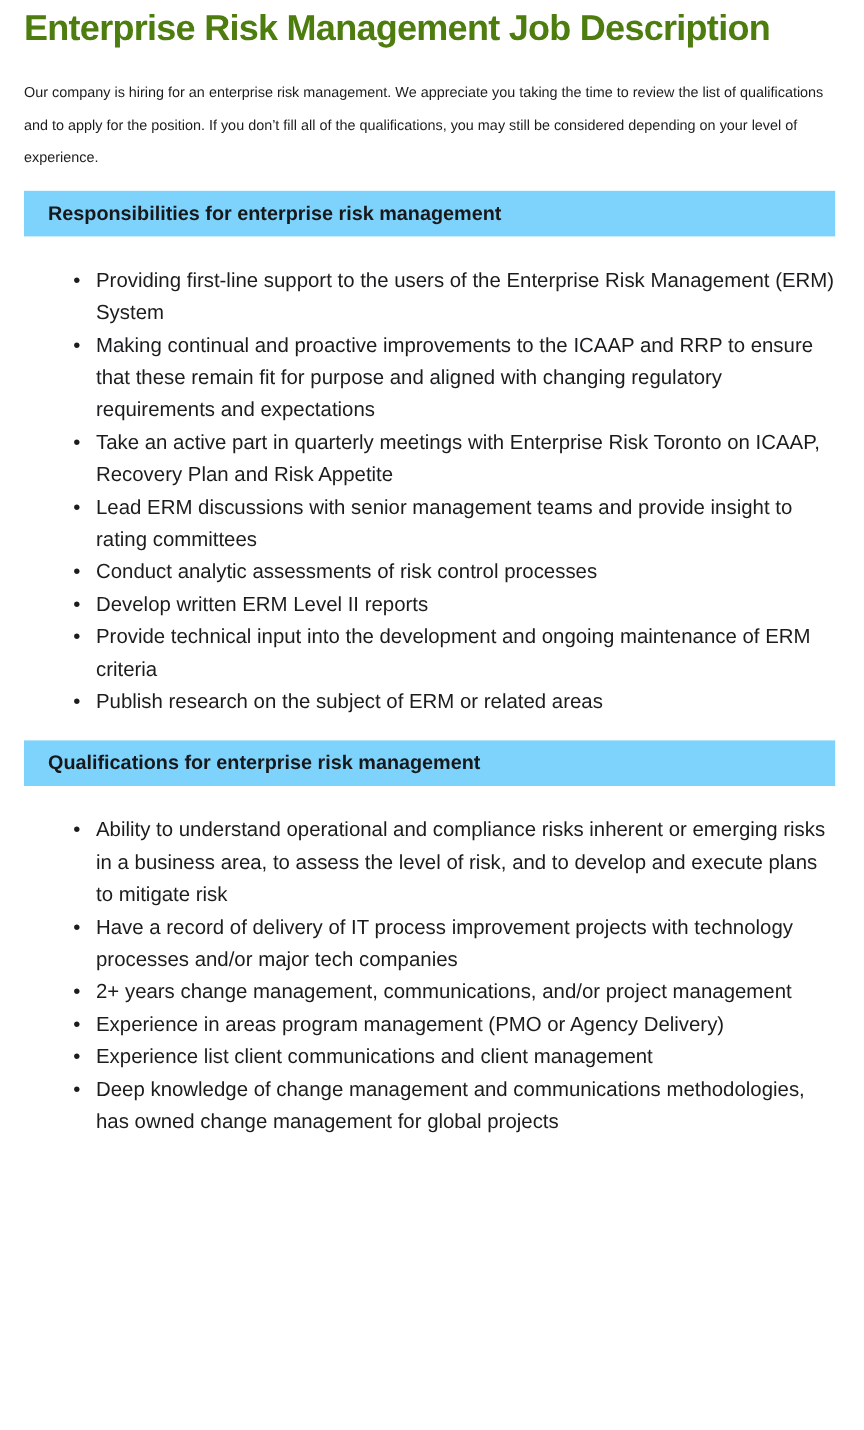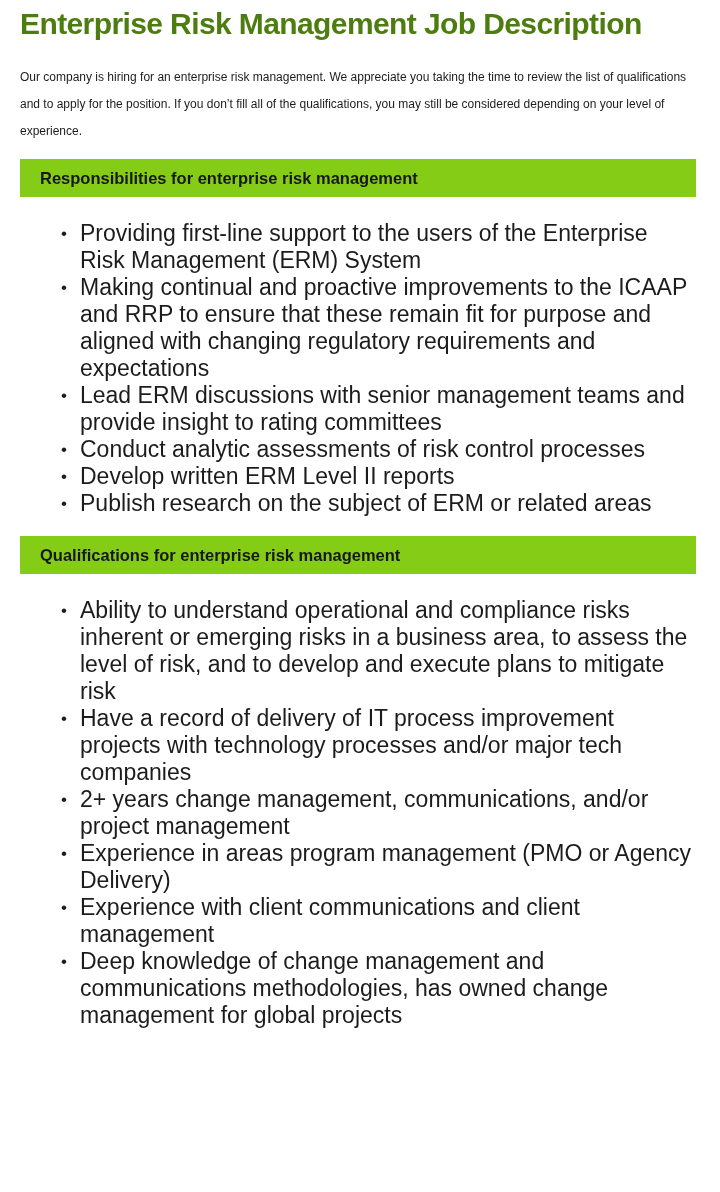--- a/index.html
+++ b/index.html
@@ -30,39 +30,39 @@
   }
   p.intro {
     margin: 22px 0 0 0;
     font-size: 12px;
     line-height: 27px;
     font-weight: 400;
   }
   .section-header {
     box-sizing: border-box;
     height: 38px;
-    background: #84cc16;
+    background: #7dd3fc;
     display: flex;
     align-items: center;
     padding: 0 20px;
   }
   .section-header h2 {
     margin: 0;
     font-size: 16.5px;
     font-weight: 700;
     letter-spacing: 0;
     color: #18181a;
   }
   .section-header.first { margin-top: 14px; }
   .section-header.second { margin-top: 19px; text-align: center; }
   ul.bullet-list {
     list-style: none;
     margin: 23px 0 0 0;
     padding: 0 0 0 40px;
-    font-size: 23px;
+    font-size: 17px;
     line-height: 27px;
   }
   ul.bullet-list li {
     position: relative;
     padding-left: 20px;
   }
   ul.bullet-list li::before {
     content: "\2022";
     position: absolute;
     left: 1px;
@@ -81,34 +81,36 @@
 
   <p class="intro">Our company is hiring for an enterprise risk management. We appreciate you taking the time to review the list of qualifications and to apply for the position. If you don’t fill all of the qualifications, you may still be considered depending on your level of experience.</p>
 
   <div class="section">
     <div class="section-header first">
       <h2>Responsibilities for enterprise risk management</h2>
     </div>
     <ul class="bullet-list">
       <li>Providing first-line support to the users of the Enterprise Risk Management (ERM) System</li>
       <li>Making continual and proactive improvements to the ICAAP and RRP to ensure that these remain fit for purpose and aligned with changing regulatory requirements and expectations</li>
+      <li>Take an active part in quarterly meetings with Enterprise Risk Toronto on ICAAP, Recovery Plan and Risk Appetite</li>
       <li>Lead ERM discussions with senior management teams and provide insight to rating committees</li>
       <li>Conduct analytic assessments of risk control processes</li>
       <li>Develop written ERM Level II reports</li>
+      <li>Provide technical input into the development and ongoing maintenance of ERM criteria</li>
       <li>Publish research on the subject of ERM or related areas</li>
     </ul>
   </div>
 
   <div class="section">
     <div class="section-header second">
       <h2>Qualifications for enterprise risk management</h2>
     </div>
     <ul class="bullet-list">
       <li>Ability to understand operational and compliance risks inherent or emerging risks in a business area, to assess the level of risk, and to develop and execute plans to mitigate risk</li>
       <li>Have a record of delivery of IT process improvement projects with technology processes and/or major tech companies</li>
       <li>2+ years change management, communications, and/or project management</li>
       <li>Experience in areas program management (PMO or Agency Delivery)</li>
-      <li>Experience with client communications and client management</li>
+      <li>Experience list client communications and client management</li>
       <li>Deep knowledge of change management and communications methodologies, has owned change management for global projects</li>
     </ul>
   </div>
 
 </div>
 
 </body></html>

